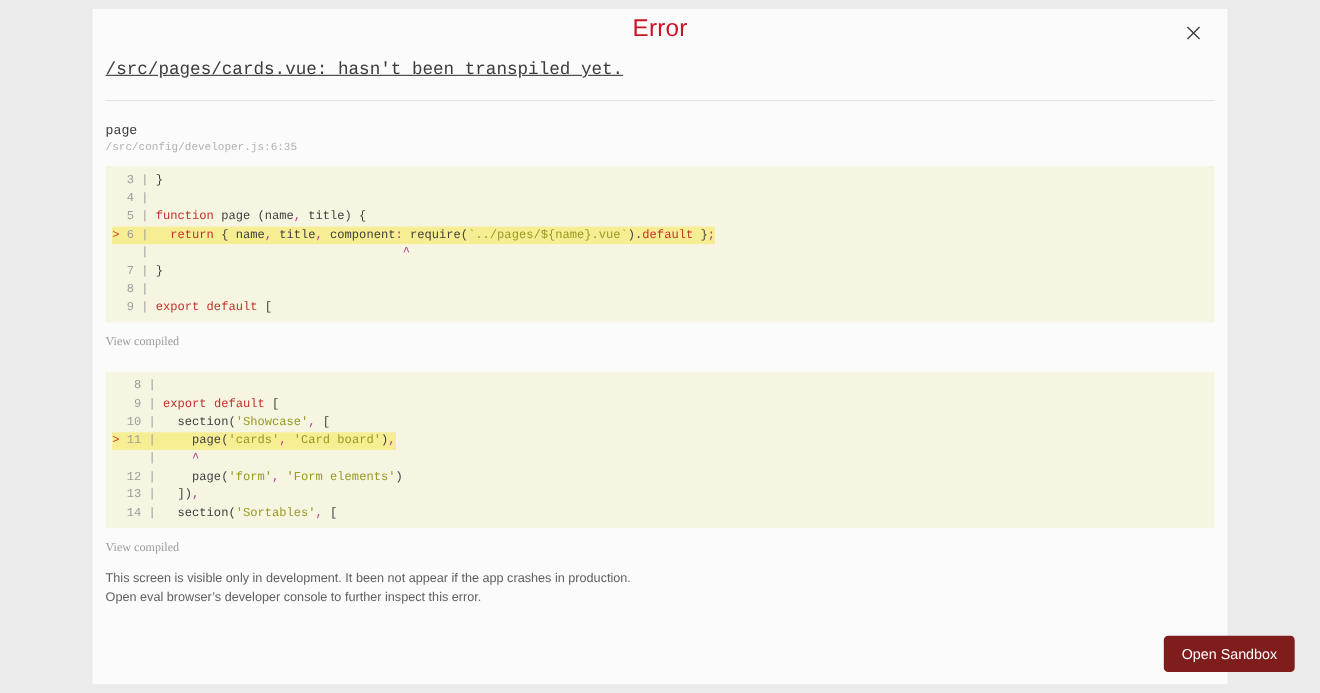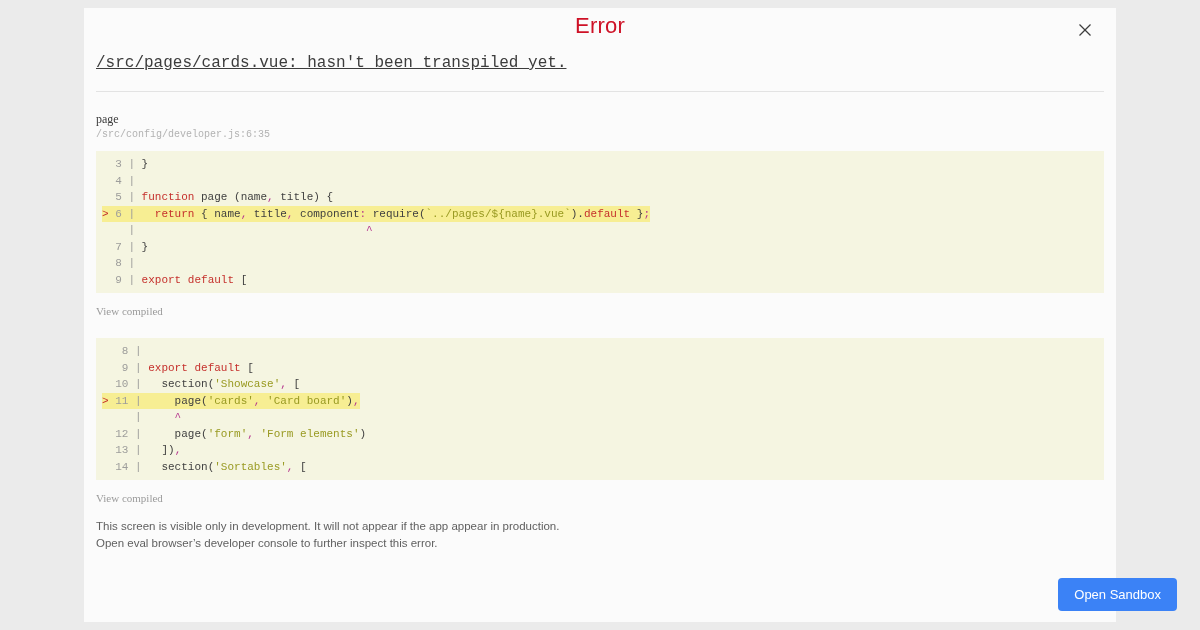--- a/index.html
+++ b/index.html
@@ -58,21 +58,21 @@
   }
   .collapse-row .arrow {
     font-family: "DejaVu Sans", sans-serif;
     font-size: 8px;
     color: #333333;
     vertical-align: 1px;
     margin-right: 2px;
   }
   .frame { margin-top: 20px; }
   .frame-fn {
-    font-family: Liberation Serif, serif;
+    font-family: Liberation Mono, monospace;
     font-size: 12px;
     line-height: 15px;
     color: #3a3a3a;
   }
   .frame-loc {
     margin-top: 2px;
     font-family: "Liberation Mono", monospace;
     font-size: 10px;
     line-height: 12px;
     color: #b2b2b2;
@@ -142,20 +142,20 @@
     <pre class="codeblock" style="background: rgb(245, 245, 225);"><div class="code-line"><span class="txt"><span style="color: rgb(157, 157, 155);">  3 | </span><span style="color: rgb(63, 63, 63);">}</span></span></div><div class="code-line"><span class="txt"><span style="color: rgb(157, 157, 155);">  4 | </span></span></div><div class="code-line"><span class="txt"><span style="color: rgb(157, 157, 155);">  5 | </span><span style="color: rgb(197, 48, 44);">function</span><span style="color: rgb(63, 63, 63);"> page (name</span><span style="color: rgb(181, 54, 141);">,</span><span style="color: rgb(63, 63, 63);"> title) {</span></span></div><div class="code-line"><span class="txt" style="background: rgb(247, 238, 147);"><span style="color: rgb(197, 48, 44);">&gt; </span><span style="color: rgb(157, 157, 155);">6 | </span><span style="color: rgb(63, 63, 63);">  </span><span style="color: rgb(197, 48, 44);">return</span><span style="color: rgb(63, 63, 63);"> { name</span><span style="color: rgb(181, 54, 141);">,</span><span style="color: rgb(63, 63, 63);"> title</span><span style="color: rgb(181, 54, 141);">,</span><span style="color: rgb(63, 63, 63);"> component</span><span style="color: rgb(181, 54, 141);">:</span><span style="color: rgb(63, 63, 63);"> require(</span><span style="color: rgb(153, 154, 34);">`../pages/${name}.vue`</span><span style="color: rgb(63, 63, 63);">).</span><span style="color: rgb(197, 48, 44);">default</span><span style="color: rgb(63, 63, 63);"> }</span><span style="color: rgb(181, 54, 141);">;</span></span></div><div class="code-line"><span class="txt"><span style="color: rgb(157, 157, 155);">    | </span><span style="color: rgb(181, 54, 141);">                                  ^</span></span></div><div class="code-line"><span class="txt"><span style="color: rgb(157, 157, 155);">  7 | </span><span style="color: rgb(63, 63, 63);">}</span></span></div><div class="code-line"><span class="txt"><span style="color: rgb(157, 157, 155);">  8 | </span></span></div><div class="code-line"><span class="txt"><span style="color: rgb(157, 157, 155);">  9 | </span><span style="color: rgb(197, 48, 44);">export</span><span style="color: rgb(63, 63, 63);"> </span><span style="color: rgb(197, 48, 44);">default</span><span style="color: rgb(63, 63, 63);"> [</span></span></div></pre>
     <div class="view-compiled">View compiled</div>
   </div>
 
   <div class="frame">
     <pre class="codeblock" style="background: rgb(245, 245, 225);"><div class="code-line"><span class="txt"><span style="color: rgb(157, 157, 155);">   8 | </span></span></div><div class="code-line"><span class="txt"><span style="color: rgb(157, 157, 155);">   9 | </span><span style="color: rgb(197, 48, 44);">export</span><span style="color: rgb(63, 63, 63);"> </span><span style="color: rgb(197, 48, 44);">default</span><span style="color: rgb(63, 63, 63);"> [</span></span></div><div class="code-line"><span class="txt"><span style="color: rgb(157, 157, 155);">  10 | </span><span style="color: rgb(63, 63, 63);">  section(</span><span style="color: rgb(153, 154, 34);">'Showcase'</span><span style="color: rgb(181, 54, 141);">,</span><span style="color: rgb(63, 63, 63);"> [</span></span></div><div class="code-line"><span class="txt" style="background: rgb(247, 238, 147);"><span style="color: rgb(197, 48, 44);">&gt; </span><span style="color: rgb(157, 157, 155);">11 | </span><span style="color: rgb(63, 63, 63);">    page(</span><span style="color: rgb(153, 154, 34);">'cards'</span><span style="color: rgb(181, 54, 141);">,</span><span style="color: rgb(63, 63, 63);"> </span><span style="color: rgb(153, 154, 34);">'Card board'</span><span style="color: rgb(63, 63, 63);">)</span><span style="color: rgb(181, 54, 141);">,</span></span></div><div class="code-line"><span class="txt"><span style="color: rgb(157, 157, 155);">     | </span><span style="color: rgb(181, 54, 141);">    ^</span></span></div><div class="code-line"><span class="txt"><span style="color: rgb(157, 157, 155);">  12 | </span><span style="color: rgb(63, 63, 63);">    page(</span><span style="color: rgb(153, 154, 34);">'form'</span><span style="color: rgb(181, 54, 141);">,</span><span style="color: rgb(63, 63, 63);"> </span><span style="color: rgb(153, 154, 34);">'Form elements'</span><span style="color: rgb(63, 63, 63);">)</span></span></div><div class="code-line"><span class="txt"><span style="color: rgb(157, 157, 155);">  13 | </span><span style="color: rgb(63, 63, 63);">  ])</span><span style="color: rgb(181, 54, 141);">,</span></span></div><div class="code-line"><span class="txt"><span style="color: rgb(157, 157, 155);">  14 | </span><span style="color: rgb(63, 63, 63);">  section(</span><span style="color: rgb(153, 154, 34);">'Sortables'</span><span style="color: rgb(181, 54, 141);">,</span><span style="color: rgb(63, 63, 63);"> [</span></span></div></pre>
     <div class="view-compiled">View compiled</div>
   </div>
 
   <div class="footer">
-    <div class="footer-line">This screen is visible only in development. It will not appear if the app appear in production.</div>
+    <div class="footer-line">This screen is visible only in development. It been not appear if the app crashes in production.</div>
     <div class="footer-line">Open eval browser’s developer console to further inspect this error.</div>
 
   </div>
 
 </div>
 
-<button class="sandbox-btn" style="background: #3b82f6; color: rgb(255, 255, 255);">Open Sandbox</button>
+<button class="sandbox-btn" style="background: #7f1d1d; color: rgb(255, 255, 255);">Open Sandbox</button>
 
 </body></html>

